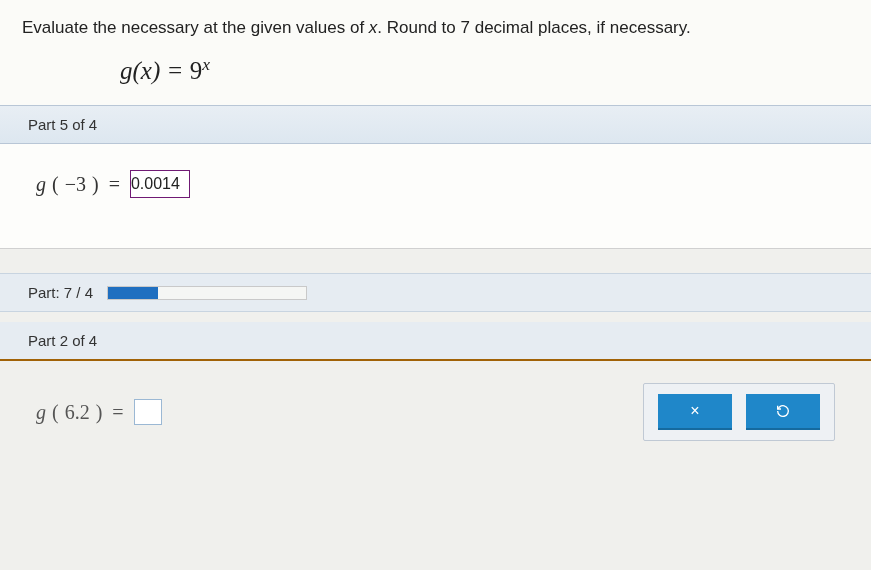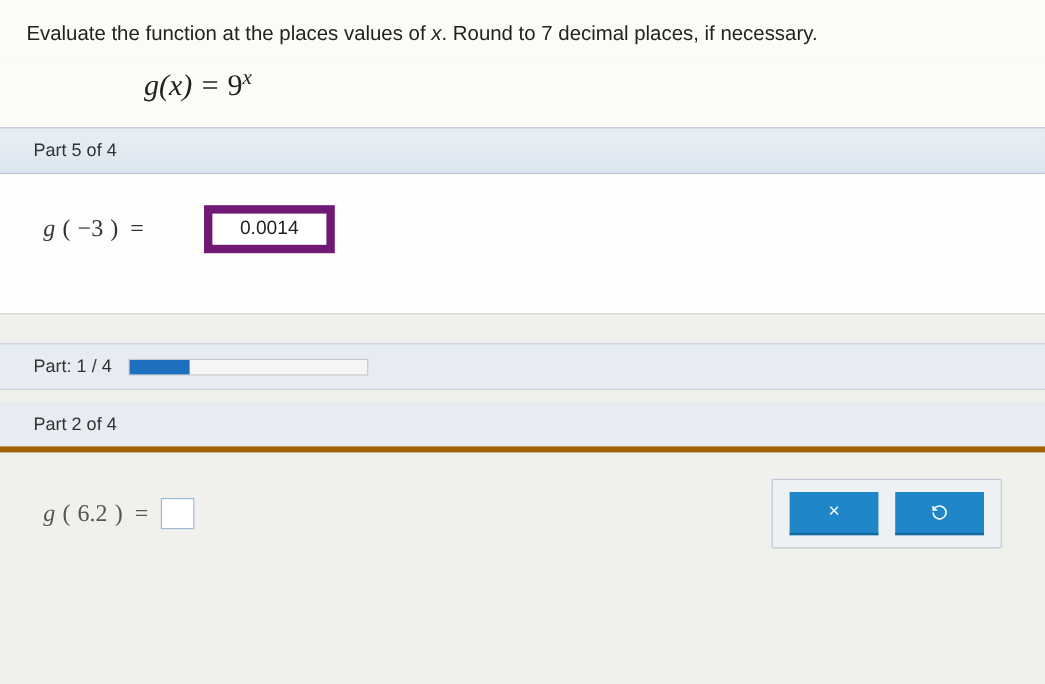--- a/index.html
+++ b/index.html
@@ -47,30 +47,29 @@
       font-style: italic;
       display: flex;
       align-items: center;
       gap: 6px;
     }
     .expr .fn { font-style: italic; }
     .expr .paren { font-style: normal; }
     .expr .arg { font-style: normal; }
     .expr .eq { font-style: normal; padding: 0 4px; }
     .answer-box {
-      border: 7px solid #701a75;
+      border: 1px solid #701a75;
       background: #fff;
-      padding: 4px 23px;
+      padding: 4px 0;
       font-family: Arial, sans-serif;
       font-style: normal;
       font-size: 16px;
       color: #222;
       min-width: 60px;
       display: inline-block;
-      margin-left: 40px;
     }
     .input-box {
       border: 1px solid #9bb8d4;
       background: #fff;
       width: 28px;
       height: 26px;
       font-family: 'Times New Roman', serif;
       font-style: normal;
       font-size: 16px;
       color: #888;
@@ -99,21 +98,21 @@
       position: relative;
     }
     .progress-fill {
       position: absolute;
       left: 0; top: 0; bottom: 0;
       width: 25%;
       background: #1f6fc0;
     }
     .part2-header {
       background: #e6ecf2;
-      border-bottom: 5px solid #a16207;
+      border-bottom: 2px solid #a16207;
       padding: 10px 28px;
       font-size: 15px;
       color: #333;
       margin-top: 10px;
     }
     .part2-body {
       padding: 22px 36px;
       display: flex;
       align-items: center;
       justify-content: space-between;
@@ -139,21 +138,21 @@
       align-items: center;
       justify-content: center;
       cursor: pointer;
     }
     .btn svg { width: 16px; height: 16px; fill: none; stroke: #fff; stroke-width: 2; }
   </style>
 </head>
 <body>
 
 <div class="prompt">
-  <span>Evaluate the function at the places values of </span><span class="ital">x</span><span>. Round to 7 decimal places, if necessary.</span>
+  <span>Evaluate the necessary at the given values of </span><span class="ital">x</span><span>. Round to 7 decimal places, if necessary.</span>
 </div>
 
 <div class="equation">
   <span>g(x)</span><span> = </span><span class="base">9</span><sup>x</sup>
 </div>
 
 <div class="part-header">
   <span>Part 5 of 4</span>
 </div>
 
@@ -162,21 +161,21 @@
     <span class="fn">g</span>
       <span class="paren">(</span>
       <span class="arg">−3</span>
       <span class="paren">)</span>
     <span class="eq">=</span>
     <span class="answer-box">0.0014</span>
   </div>
 </div>
 
 <div class="progress-row">
-  <span>Part: 1 / 4</span>
+  <span>Part: 7 / 4</span>
   <div class="progress-bar">
     <div class="progress-fill" style="width: 25%;"></div>
   </div>
 </div>
 
 <div class="part2-header">
   <span>Part 2 of 4</span>
 </div>
 
 <div class="part2-body">

